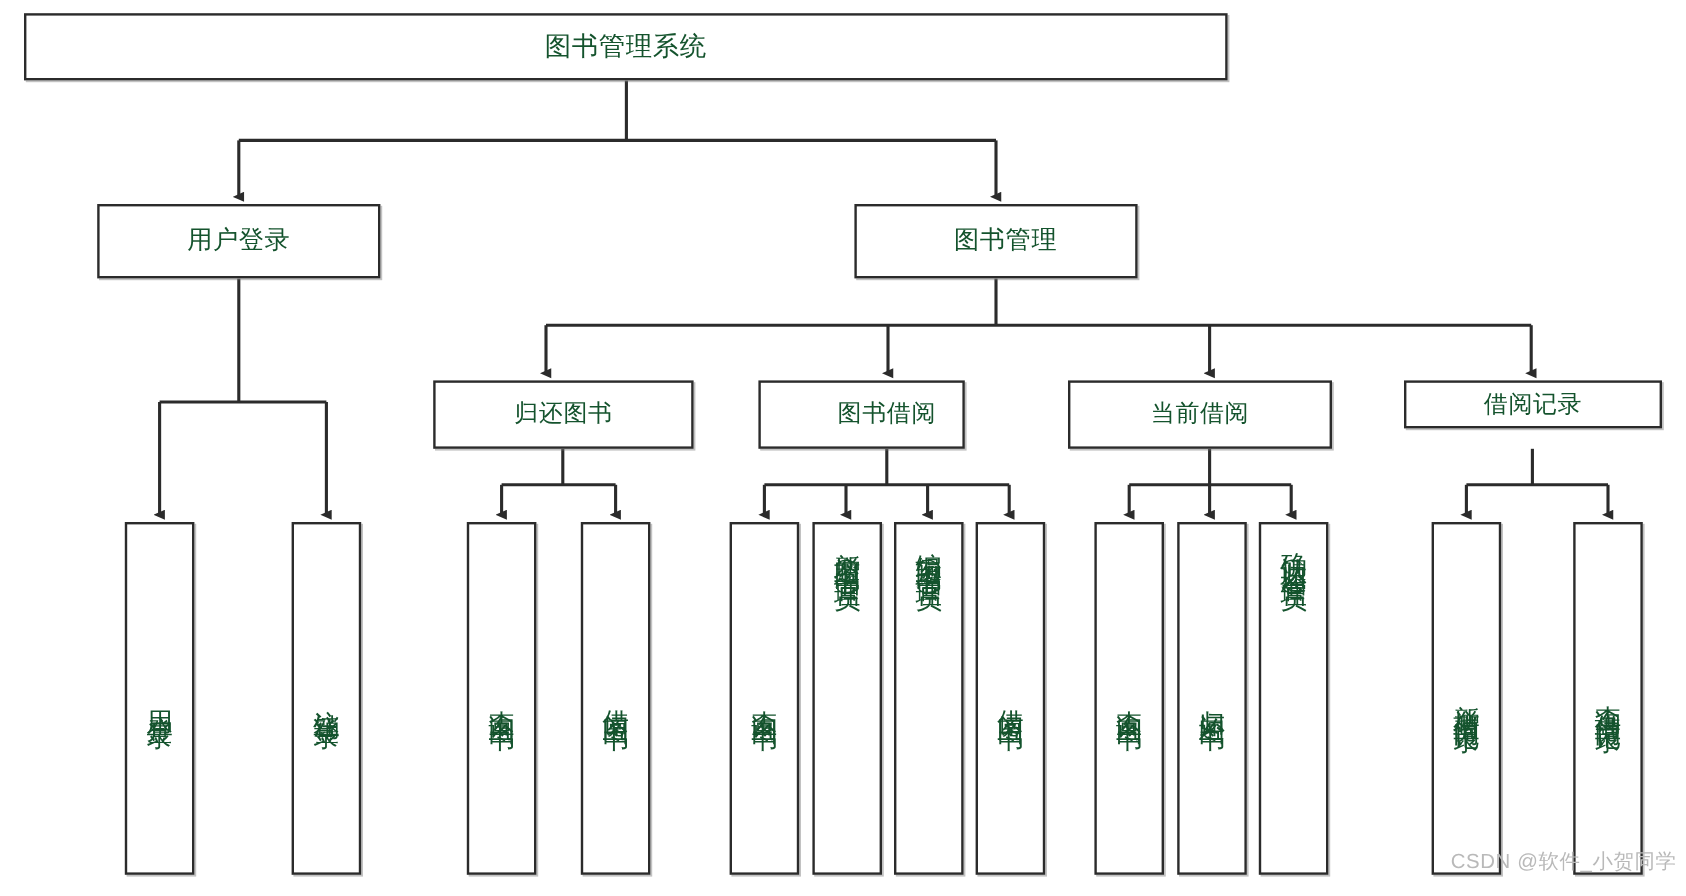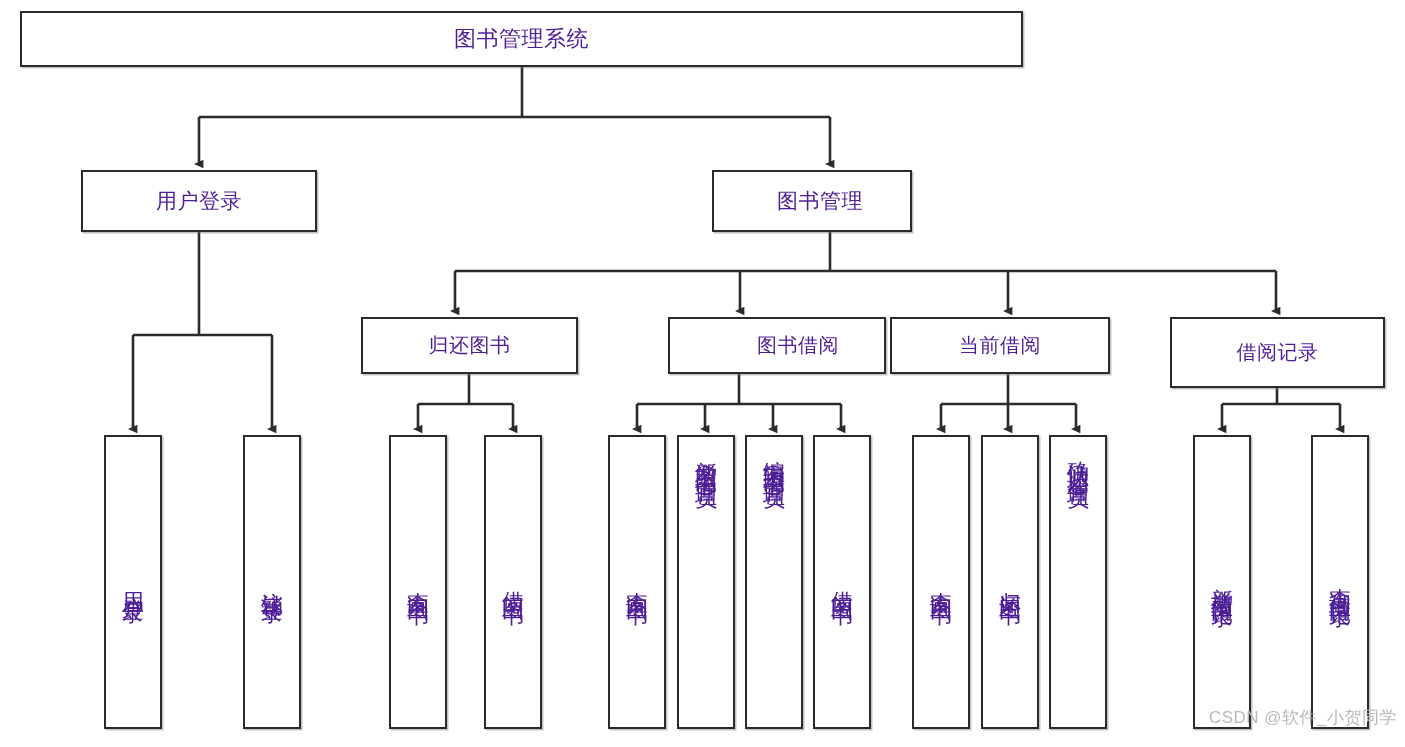--- a/index.html
+++ b/index.html
@@ -33,21 +33,21 @@
     background: #ffffff;
     display: flex;
     align-items: center;
     justify-content: center;
     box-shadow: 1.5px 1.5px 0 rgba(120,120,120,0.45);
   }
   .node-label {
     font-size: 21px;
     line-height: 1.15;
     letter-spacing: 0.5px;
-    color: #4c1d95;
+    color: #14532d;
     white-space: nowrap;
   }
   
   .level-root .node-label { font-size: 22px; }
   .level-2 .node-label { font-size: 21px; }
   .level-3 .node-label { font-size: 20px; }
 
   
   .node.leaf {
     align-items: flex-start;
@@ -135,37 +135,37 @@
   </svg>
 
   <div class="node level-root" style="left:20px; top:11px; width:1003px; height:56px;">
     <span class="node-label">图书管理系统</span>
   </div>
 
   <div class="node level-2" style="left:81px; top:170px; width:236px; height:62px;">
     <span class="node-label">用户登录</span>
   </div>
 
-  <div class="node level-2" style="left:712px; top:170px; width:200px; height:62px;padding-left:16px;">
+  <div class="node level-2" style="left:712px; top:170px; width:236px; height:62px;padding-left:16px;">
     <span class="node-label">图书管理</span>
   </div>
 
   <div class="node level-3" style="left:361px; top:317px; width:217px; height:57px;">
     <span class="node-label">归还图书</span>
   </div>
 
-  <div class="node level-3" style="left:668px; top:317px; width:218px; height:57px;padding-left:42px;">
+  <div class="node level-3" style="left:632px; top:317px; width:172px; height:57px;padding-left:42px;">
     <span class="node-label">图书借阅</span>
   </div>
 
   <div class="node level-3" style="left:877px; top:317px; width:220px; height:57px;margin-left:13px;">
     <span class="node-label">当前借阅</span>
   </div>
 
-  <div class="node level-3" style="left:1170px; top:317px; width:215px; height:71px;">
+  <div class="node level-3" style="left:1170px; top:317px; width:215px; height:40px;">
     <span class="node-label">借阅记录</span>
   </div>
 
   <div class="node leaf short" style="left:104px; top:435px; width:58px; height:294px;">
     <span class="node-label">用户登录</span>
   </div>
 
   <div class="node leaf short" style="left:243px; top:435px; width:58px; height:294px;">
     <span class="node-label">注销登录</span>
   </div>

